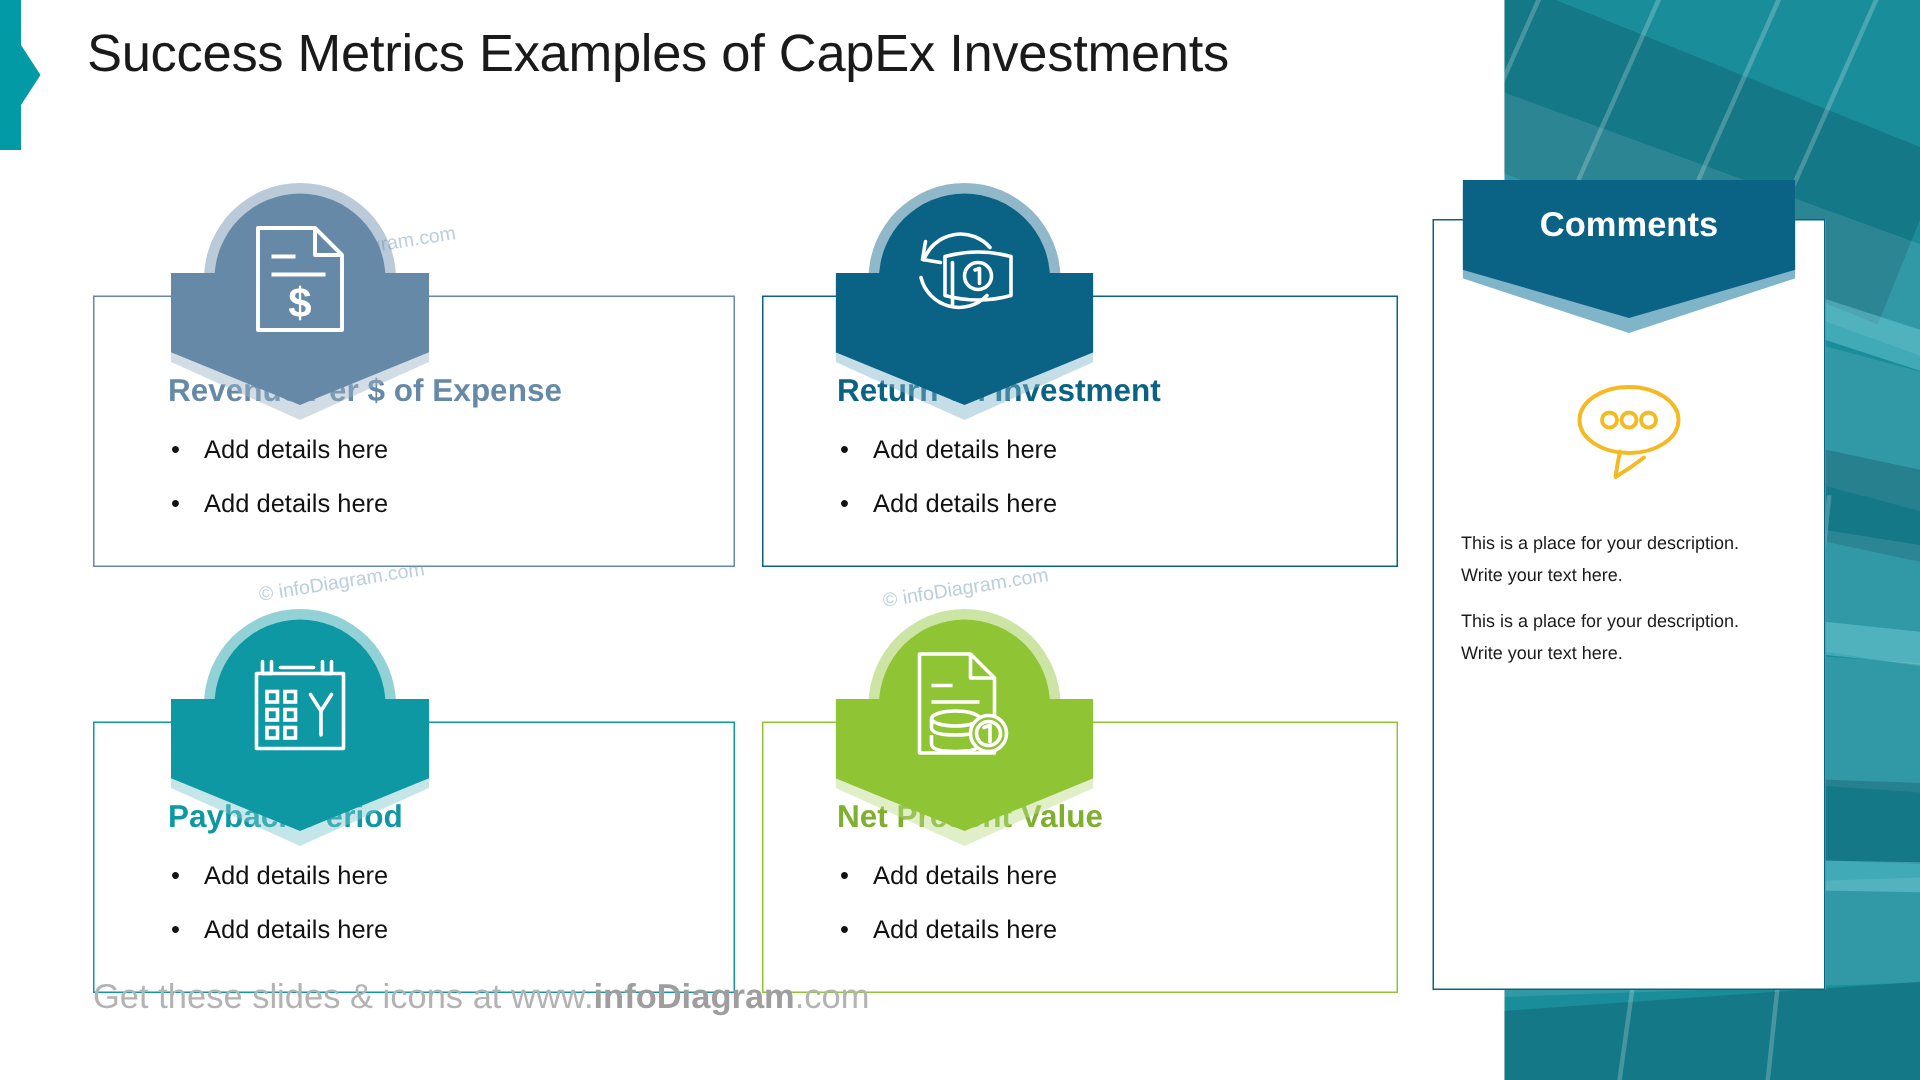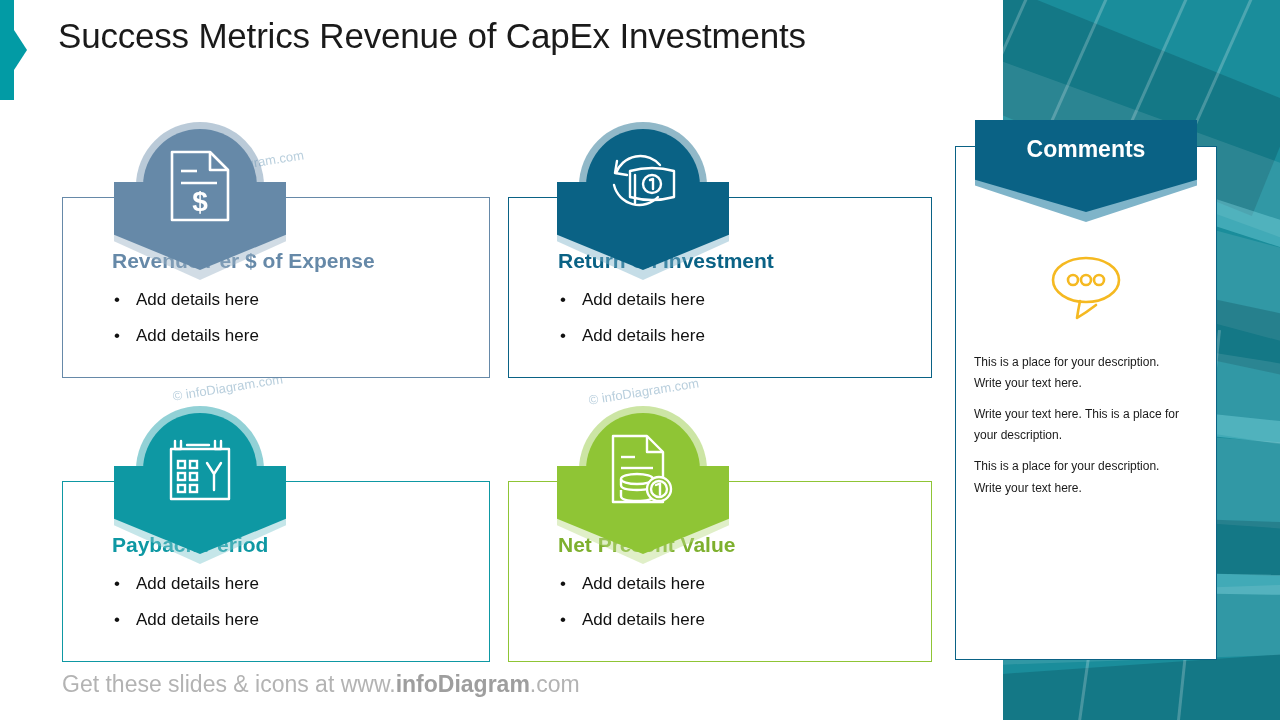--- a/index.html
+++ b/index.html
@@ -129,21 +129,21 @@
   }
 
   
   .wm {
     position:absolute; color:#b9cfdd; font-size:13px;
     transform:rotate(-9deg); pointer-events:none; white-space:nowrap;
   }
 
   
   .footer {
-    position:absolute; left:62px; top:671px;
+    position:absolute; left:62px; top:651px;
     font-size:23px; color:#b3b3b3; white-space:nowrap;
   }
   .footer b { color:#9e9e9e; font-weight:700; }
 </style>
 </head>
 <body>
 
 <div id="slide">
 
   <div class="photo-panel">
@@ -164,21 +164,21 @@
     <div class="line" style="left:190px; top:-20px; width:3px;  height:340px; transform:rotate(24deg);"></div>
     <div class="line" style="left:255px; top:-20px; width:3px;  height:360px; transform:rotate(24deg);"></div>
     <div class="line" style="left:40px;  top:330px; width:3px;  height:400px; transform:rotate(10deg);"></div>
     <div class="line" style="left:130px; top:330px; width:3px;  height:400px; transform:rotate(8deg);"></div>
     <div class="line" style="left:215px; top:330px; width:3px;  height:400px; transform:rotate(6deg);"></div>
   </div>
 
   <div class="accent-bar"></div>
   <div class="accent-point"></div>
 
-  <div class="title">Success Metrics Revenue of CapEx Investments</div>
+  <div class="title">Success Metrics Examples of CapEx Investments</div>
 
   <div class="wm" style="left:206px; top:155px;">infoDiagram.com</div>
   <div class="wm" style="left:172px; top:380px;">© infoDiagram.com</div>
   <div class="wm" style="left:588px; top:384px;">© infoDiagram.com</div>
 
   <div class="card" style="left:62px; top:197px; width:428px; height:181px;">
     <div class="card-box" style="border-color:#6689A8;"></div>
     <div class="card-title" style="color:#6689A8;">Revenue Per $ of Expense</div>
     <div class="bullets">
       <div class="bullet-row">
@@ -318,21 +318,20 @@
     <svg width="92" height="70" viewBox="0 0 92 70" fill="none" stroke="#F5B921" stroke-width="2.6">
       <ellipse cx="46" cy="28" rx="33" ry="22"></ellipse>
       <path d="M40 49 q-2 10 -3 17 q10 -6 19 -13" stroke-linecap="round" stroke-linejoin="round"></path>
       <circle cx="33" cy="28" r="5"></circle>
       <circle cx="46" cy="28" r="5"></circle>
       <circle cx="59" cy="28" r="5"></circle>
     </svg>
   </div>
   <div class="comment-paragraphs">
     <p>This is a place for your description. Write your text here.</p>
-    <p>Write your text here. This is a place for your description.</p>
     <p>This is a place for your description. Write your text here.</p>
   </div>
 
   <div class="footer">
     <span>Get these slides &amp; icons at www.</span><b>infoDiagram</b><span>.com</span>
   </div>
 
 </div>
 
 </body></html>

